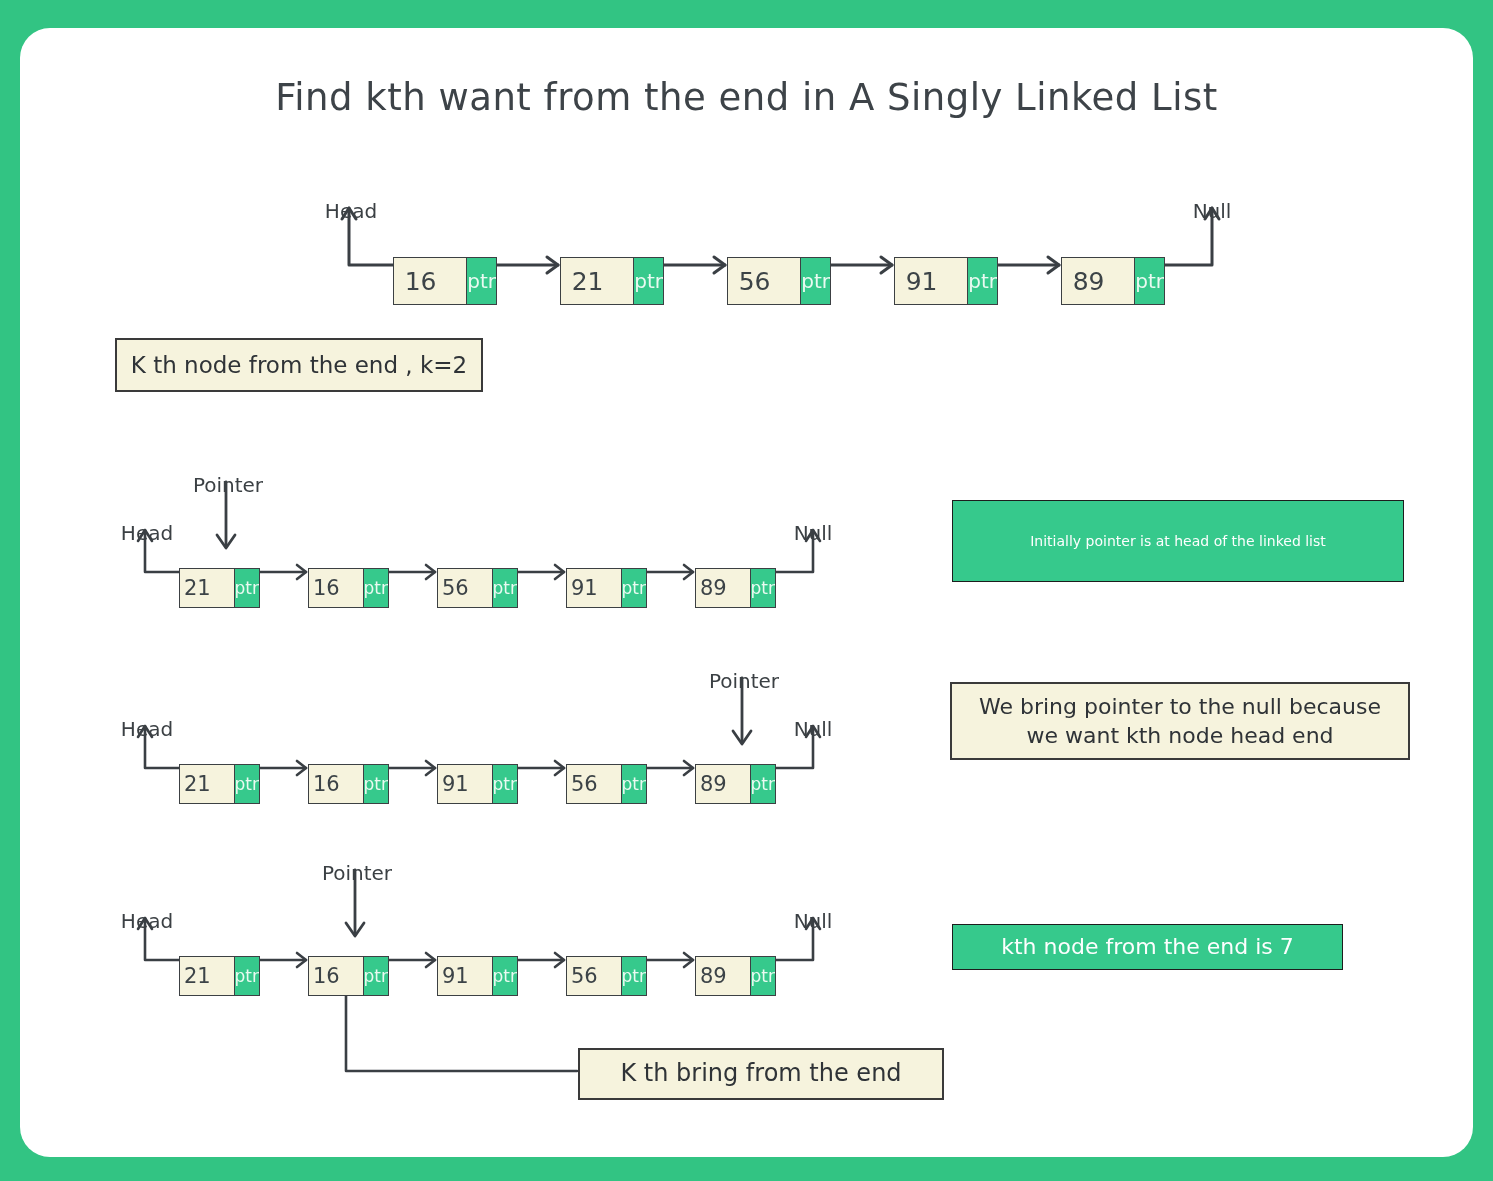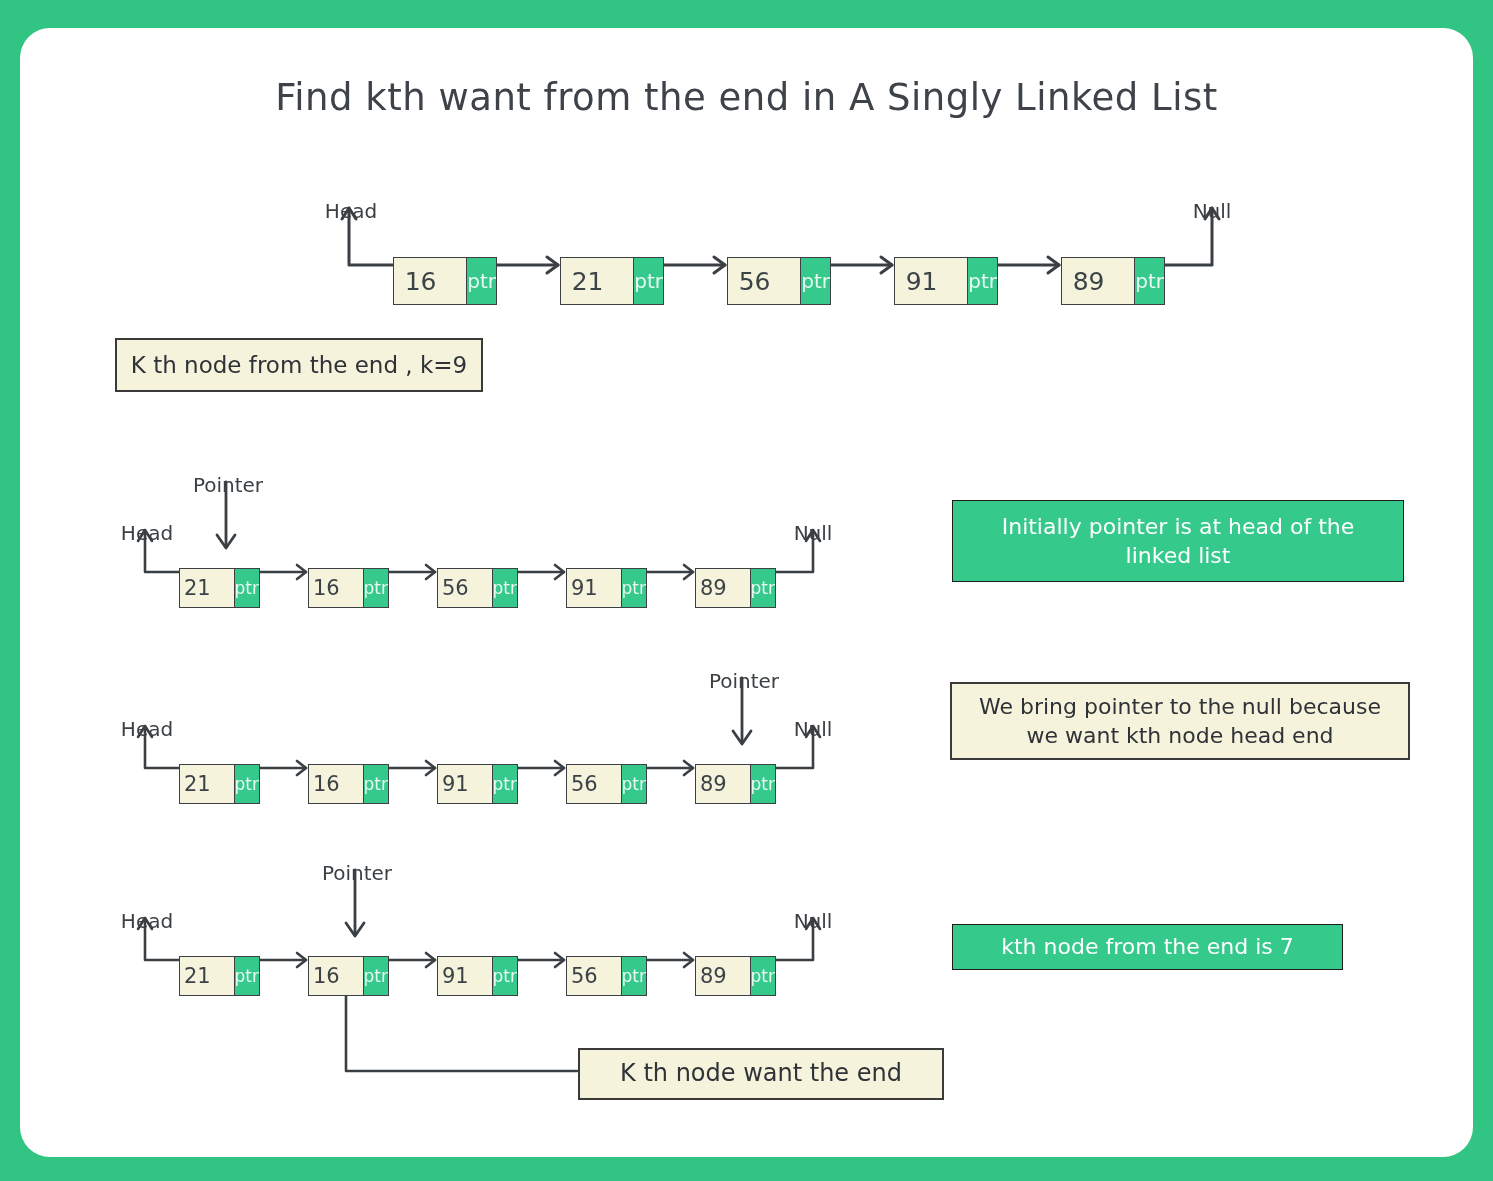--- a/index.html
+++ b/index.html
@@ -197,21 +197,21 @@
     <div class="node" style="left: 566px; top: 940px; width: 81px; height: 40px;">
       <div class="val" style="width: 47px; font-size: 21px;">56</div>
       <div class="ptr" style="font-size: 17px;">ptr</div>
     </div>
     <div class="node" style="left: 695px; top: 940px; width: 81px; height: 40px;">
       <div class="val" style="width: 47px; font-size: 21px;">89</div>
       <div class="ptr" style="font-size: 17px;">ptr</div>
     </div>
   </div>
 
-<div class="box cream nowrap" style="left:115px;top:338px;width:368px;height:54px;font-size:23px;">K th node from the end , k=9</div>
-
-<div class="box green" style="left:952px;top:500px;width:452px;height:82px;font-size:22px;padding:0 24px;">Initially pointer is at head of the linked list</div>
+<div class="box cream nowrap" style="left:115px;top:338px;width:368px;height:54px;font-size:23px;">K th node from the end , k=2</div>
+
+<div class="box green" style="left:952px;top:500px;width:452px;height:82px;font-size:14px;padding:0 24px;">Initially pointer is at head of the linked list</div>
 
 <div class="box cream" style="left:950px;top:682px;width:460px;height:78px;font-size:22px;padding:0 12px;">We bring pointer to the null because we want kth node head end</div>
 
 <div class="box green nowrap" style="left:952px;top:924px;width:391px;height:46px;font-size:22px;">kth node from the end is 7</div>
 
-<div class="box cream nowrap" style="left:578px;top:1048px;width:366px;height:52px;font-size:24px;">K th node want the end</div>
+<div class="box cream nowrap" style="left:578px;top:1048px;width:366px;height:52px;font-size:24px;">K th bring from the end</div>
 
 </body></html>

